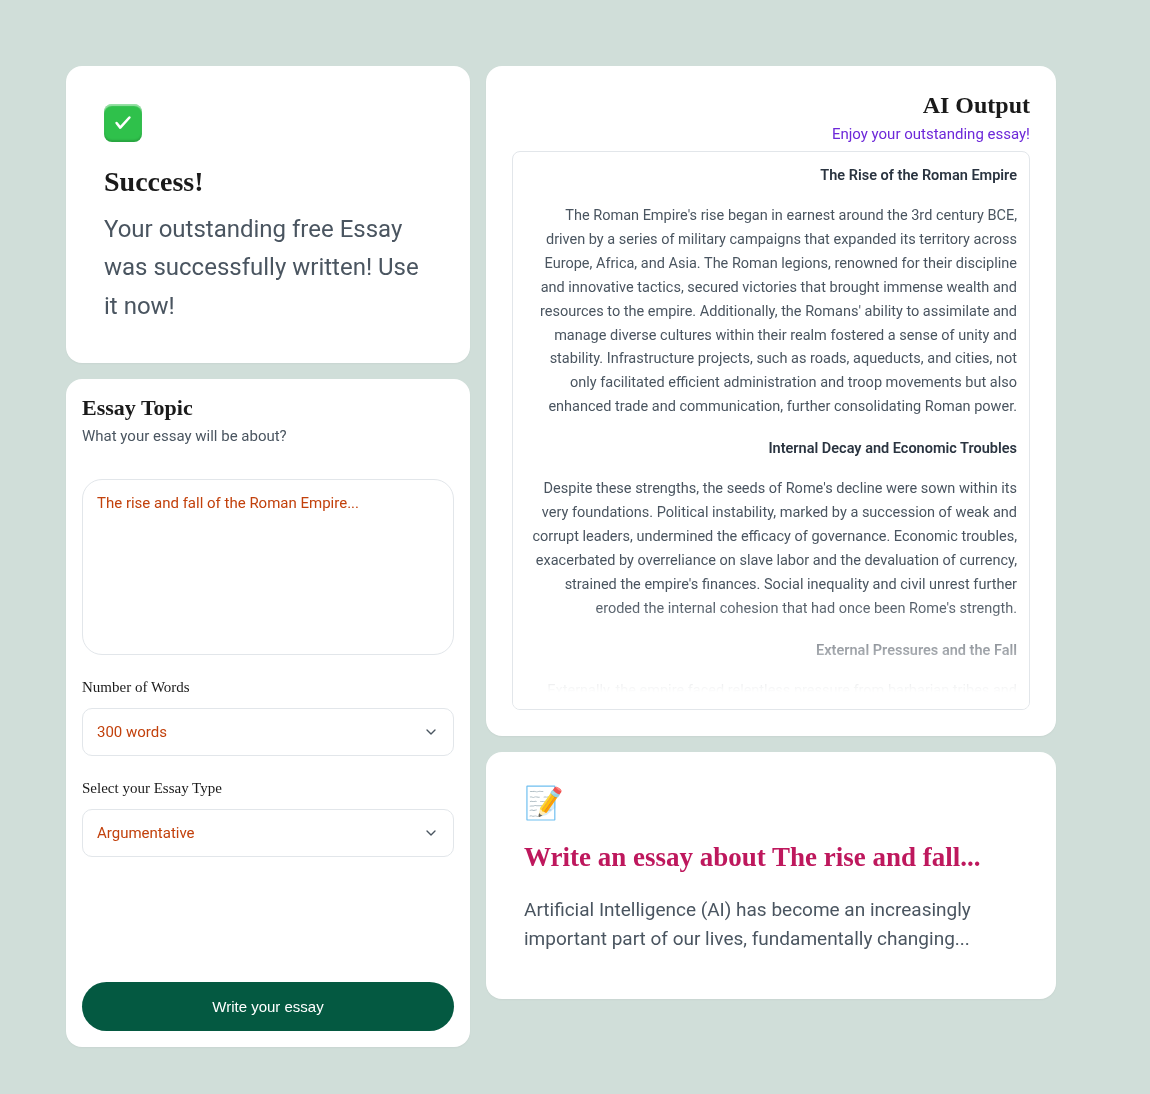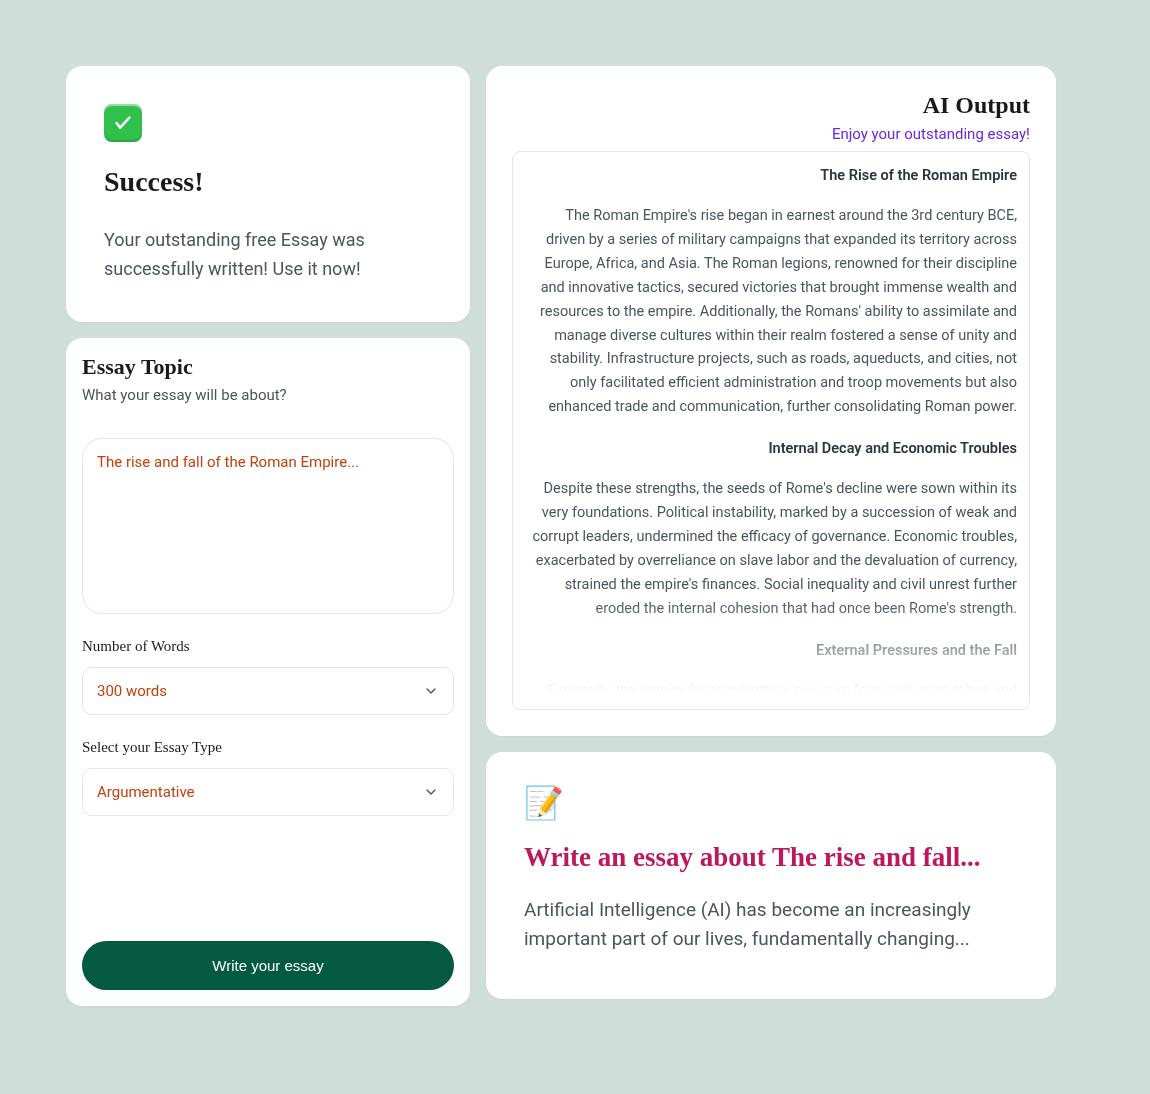--- a/index.html
+++ b/index.html
@@ -33,24 +33,24 @@
   display: flex; align-items: center; justify-content: center;
   margin-bottom: 24px;
   box-shadow: inset 0 -2px 2px rgba(0,0,0,0.15), inset 0 2px 1px rgba(255,255,255,0.5);
 }
 .success-icon svg { width: 22px; height: 22px; }
 .success-title {
   font-family: Georgia, serif;
   font-size: 28px;
   font-weight: 600;
   color: #1a1a1a;
-  margin-bottom: 28px;
+  margin-bottom: 12px;
 }
 .success-body {
-  font-size: 18px;
+  font-size: 24px;
   line-height: 1.6;
   color: #4a5560;
 }
 .form-card {
   padding: 16px;
   display: flex;
   flex-direction: column;
   height: 668px;
 }
 .form-title {

